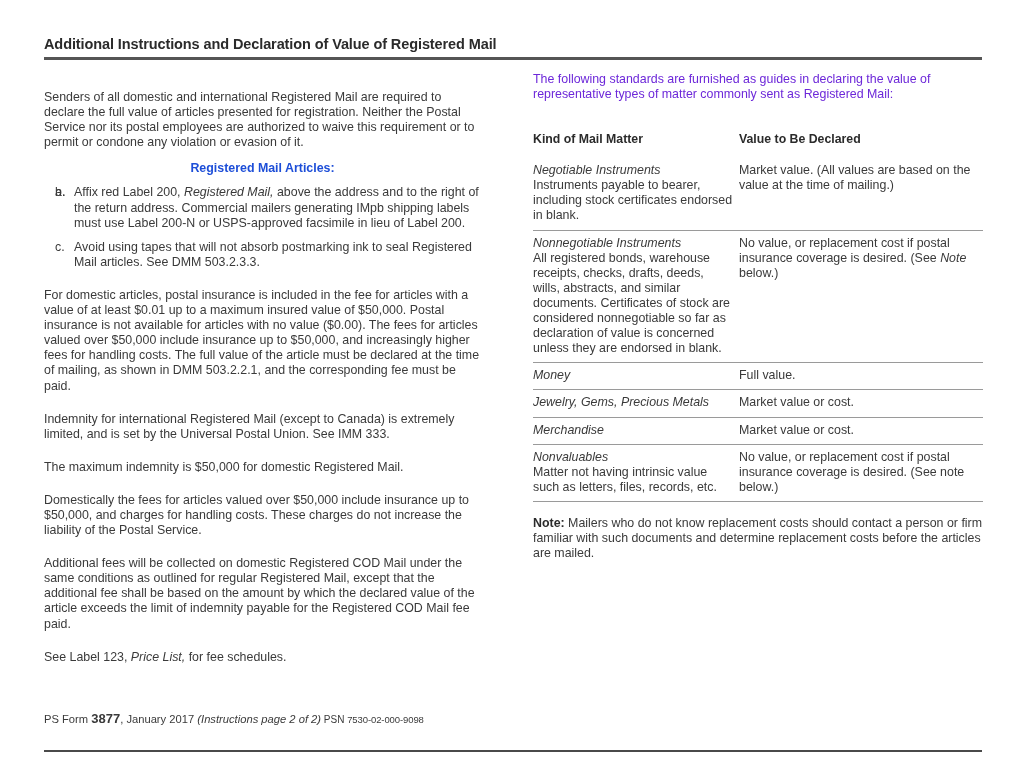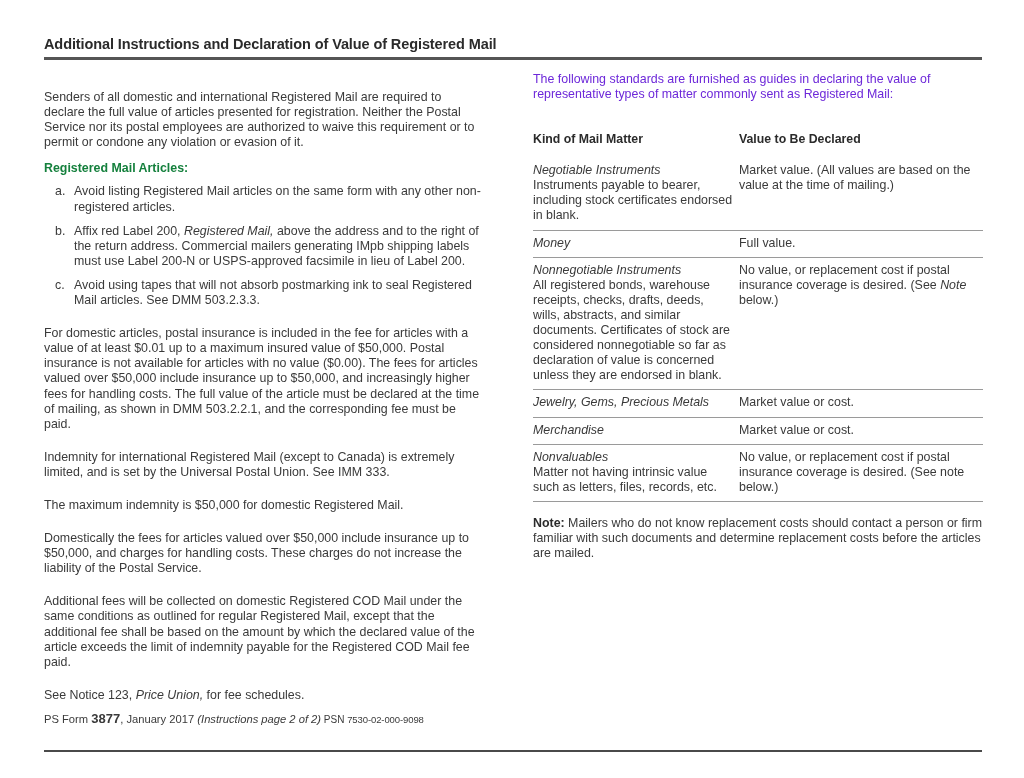--- a/index.html
+++ b/index.html
@@ -61,21 +61,22 @@
     font-size: 12.4px;
     line-height: 15.1px;
     color: #3a3a3a;
   }
 
   .sub-head {
     margin: 0 0 8px 0;
     font-size: 12.4px;
     line-height: 15.1px;
     font-weight: bold;
-    color: #15803d;
+    color: #1d4ed8;
+    text-align: center;
   }
 
   
   ol.alpha {
     margin: 0 0 11px 0;
     padding: 0;
     list-style: none;
   }
   ol.alpha > li {
     position: relative;
@@ -180,36 +181,36 @@
   <div class="title-rule"></div>
 
   <div class="col-left">
 
     <p class="body">Senders of all domestic and international Registered Mail are required to declare the full value of articles presented for registration. Neither the Postal Service nor its postal employees are authorized to waive this requirement or to permit or condone any violation or evasion of it.</p>
 
     <p class="sub-head">Registered Mail Articles:</p>
 
     <ol class="alpha">
       <li>
-        <span class="marker">a.</span><span>Avoid listing Registered Mail articles on the same form with any other non-registered articles.</span>
+        <span class="marker">a.</span>
       </li>
       <li>
         <span class="marker">b.</span><span>Affix red Label 200, </span><em>Registered Mail,</em><span> above the address and to the right of the return address. Commercial mailers generating IMpb shipping labels must use Label 200-N or USPS-approved facsimile in lieu of Label 200.</span>
       </li>
       <li>
         <span class="marker">c.</span><span>Avoid using tapes that will not absorb postmarking ink to seal Registered Mail articles. See DMM 503.2.3.3.</span>
       </li>
     </ol>
 
     <p class="body">For domestic articles, postal insurance is included in the fee for articles with a value of at least $0.01 up to a maximum insured value of $50,000. Postal insurance is not available for articles with no value ($0.00). The fees for articles valued over $50,000 include insurance up to $50,000, and increasingly higher fees for handling costs. The full value of the article must be declared at the time of mailing, as shown in DMM 503.2.2.1, and the corresponding fee must be paid.</p>
     <p class="body">Indemnity for international Registered Mail (except to Canada) is extremely limited, and is set by the Universal Postal Union. See IMM 333.</p>
     <p class="body">The maximum indemnity is $50,000 for domestic Registered Mail.</p>
     <p class="body">Domestically the fees for articles valued over $50,000 include insurance up to $50,000, and charges for handling costs. These charges do not increase the liability of the Postal Service.</p>
     <p class="body">Additional fees will be collected on domestic Registered COD Mail under the same conditions as outlined for regular Registered Mail, except that the additional fee shall be based on the amount by which the declared value of the article exceeds the limit of indemnity payable for the Registered COD Mail fee paid.</p>
-    <p class="body"><span>See Notice 123, </span><em>Price Union,</em><span> for fee schedules.</span></p>
+    <p class="body"><span>See Label 123, </span><em>Price List,</em><span> for fee schedules.</span></p>
 
   </div>
 
   <div class="col-right">
 
     <p class="tbl-intro">The following standards are furnished as guides in declaring the value of representative types of matter commonly sent as Registered Mail:</p>
 
     <table class="value-table">
       <colgroup>
           <col class="c1">
@@ -223,30 +224,30 @@
 
         <tr class="first-data">
           <td class="kind">
             <span class="kind-name">Negotiable Instruments</span><span>Instruments payable to bearer, including stock certificates endorsed in blank.</span>
           </td>
           <td class="value"><span>Market value. (All values are based on the value at the time of mailing.)</span></td>
         </tr>
 
         <tr>
           <td class="kind">
+            <span class="kind-name">Nonnegotiable Instruments</span><span>All registered bonds, warehouse receipts, checks, drafts, deeds, wills, abstracts, and similar documents. Certificates of stock are considered nonnegotiable so far as declaration of value is concerned unless they are endorsed in blank.</span>
+          </td>
+          <td class="value"><span>No value, or replacement cost if postal insurance coverage is desired. (See </span><em>Note</em><span> below.)</span></td>
+        </tr>
+
+        <tr>
+          <td class="kind">
             <span class="kind-name">Money</span>
           </td>
           <td class="value"><span>Full value.</span></td>
-        </tr>
-
-        <tr>
-          <td class="kind">
-            <span class="kind-name">Nonnegotiable Instruments</span><span>All registered bonds, warehouse receipts, checks, drafts, deeds, wills, abstracts, and similar documents. Certificates of stock are considered nonnegotiable so far as declaration of value is concerned unless they are endorsed in blank.</span>
-          </td>
-          <td class="value"><span>No value, or replacement cost if postal insurance coverage is desired. (See </span><em>Note</em><span> below.)</span></td>
         </tr>
 
         <tr>
           <td class="kind">
             <span class="kind-name">Jewelry, Gems, Precious Metals</span>
           </td>
           <td class="value"><span>Market value or cost.</span></td>
         </tr>
 
         <tr>

